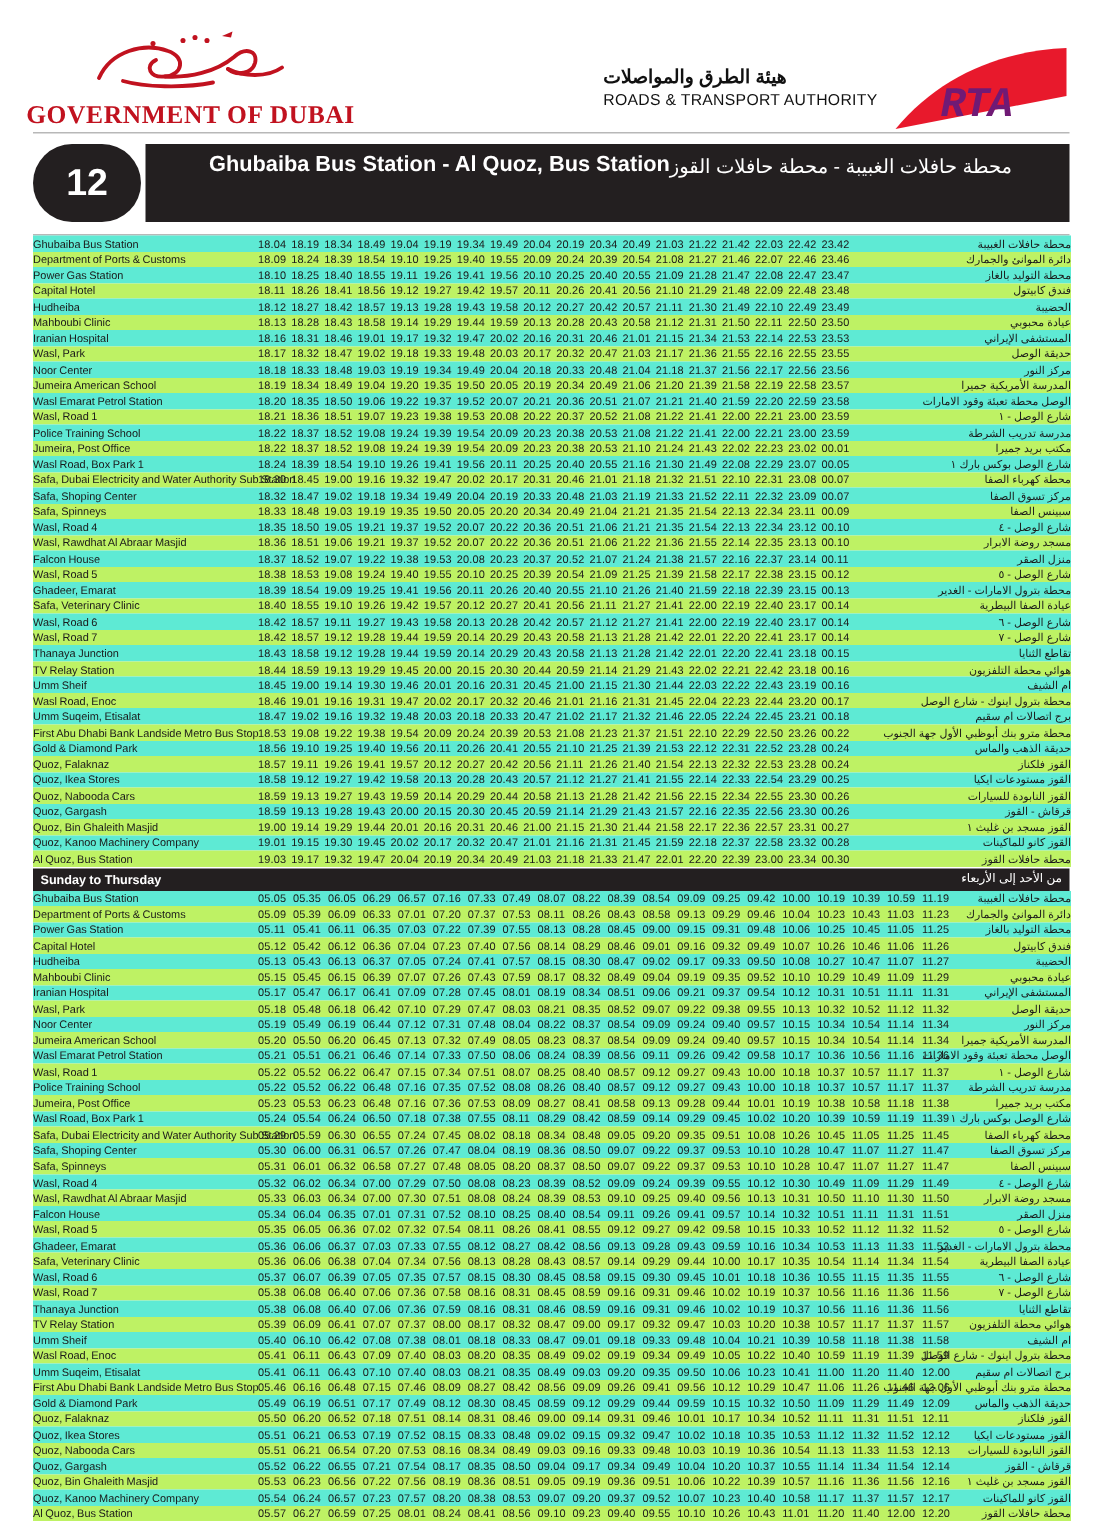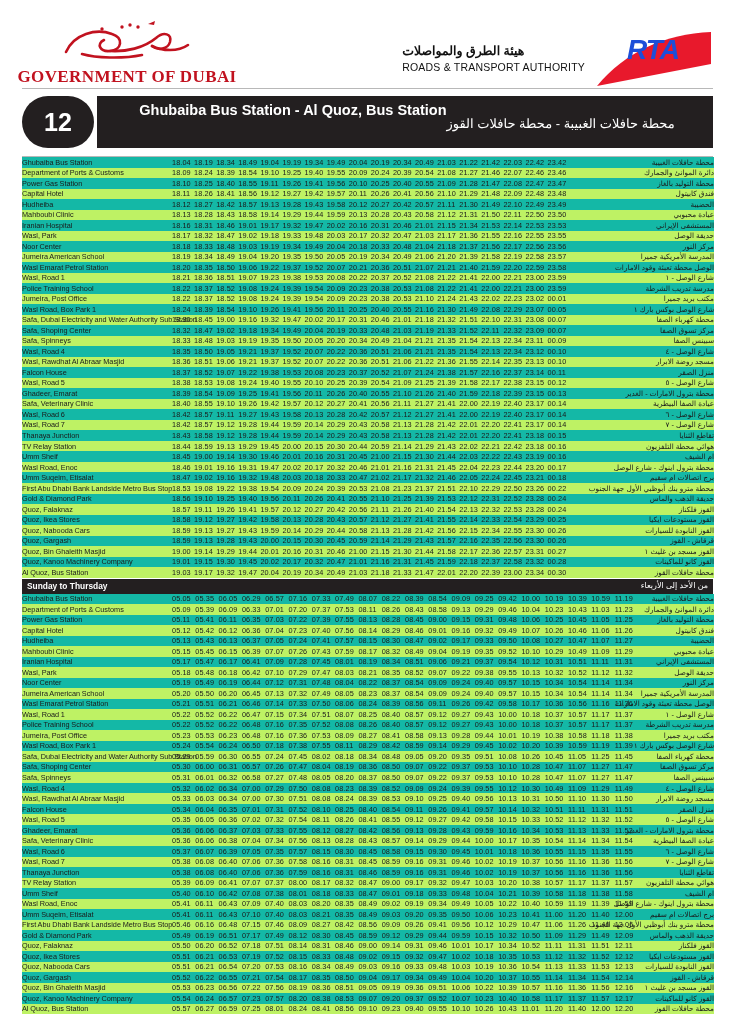--- a/index.html
+++ b/index.html
@@ -60,26 +60,26 @@
     font-size: 10.5px;
     color: #111;
     font-weight: normal;
     letter-spacing: 0.2px;
     margin-top: 1px;
   }
   .rta-mark { position: relative; width: 118px; height: 58px; }
   .rta-mark svg { display: block; }
   .rta-word {
     position: absolute;
-    left: 32px; top: 4px;
-    font-family: Liberation Sans, sans-serif;
+    left: 32px; top: 25px;
+    font-family: Liberation Mono, monospace;
     font-size: 28px;
     font-weight: bold;
     font-style: italic;
-    color: #1d4ed8;
+    color: #701a75;
     letter-spacing: -1px;
   }
 
   .hr-top {
     border: none;
     border-top: 1px solid #b8b8b8;
     margin: 0 22px 7px 22px;
   }
 
   
@@ -112,21 +112,21 @@
   .route-en {
     font-size: 14.5px;
     font-weight: bold;
     line-height: 1.3;
   }
   .route-ar {
     font-size: 13px;
     direction: rtl;
     text-align: left;
     line-height: 1.45;
-    margin-top: 14px;
+    margin-top: 1px;
   }
 
   .hr-under-route {
     border: none;
     border-top: 1px solid #b8b8b8;
     margin: 8px 22px 0 22px;
   }
 
   
   .tt {
@@ -150,21 +150,21 @@
     font-size: 8px;
     font-weight: normal;
   }
 
   table.grid {
     width: 100%;
     border-collapse: collapse;
     table-layout: fixed;
   }
   table.grid tr.alt { background: #bef264; }
-  table.grid tr.plain { background: #14b8a6; }
+  table.grid tr.plain { background: #5eead4; }
   table.grid td {
     padding: 0.6px 0 0.6px 0;
     vertical-align: top;
     line-height: 1.28;
     white-space: nowrap;
     font-size: 7.3px;
   }
   td.stop-en {
     width: 150px;
     padding-left: 4px;

